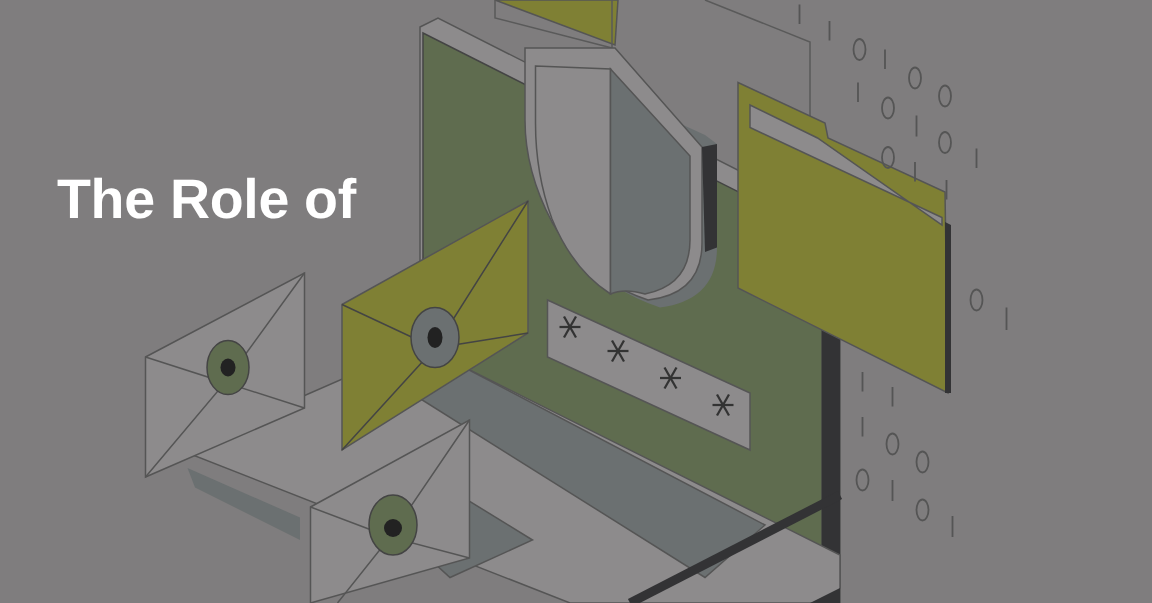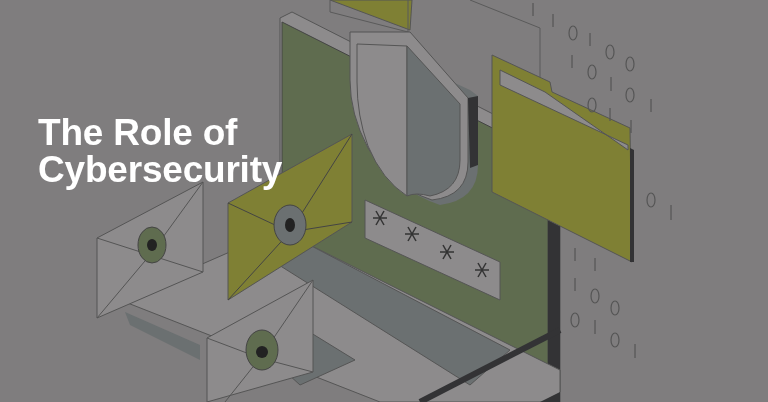--- a/index.html
+++ b/index.html
@@ -127,14 +127,13 @@
     <ellipse cx="615" cy="308" rx="4" ry="7"></ellipse>
     <ellipse cx="575" cy="320" rx="4" ry="7"></ellipse>
     <line x1="595" y1="320" x2="595" y2="334"></line>
     <ellipse cx="615" cy="340" rx="4" ry="7"></ellipse>
     <line x1="635" y1="344" x2="635" y2="358"></line>
   </g>
 </svg>
 
 <h1 class="title">
   <span>The Role of</span>
-  <span>Cybersecurity</span>
 </h1>
 
 </body></html>

